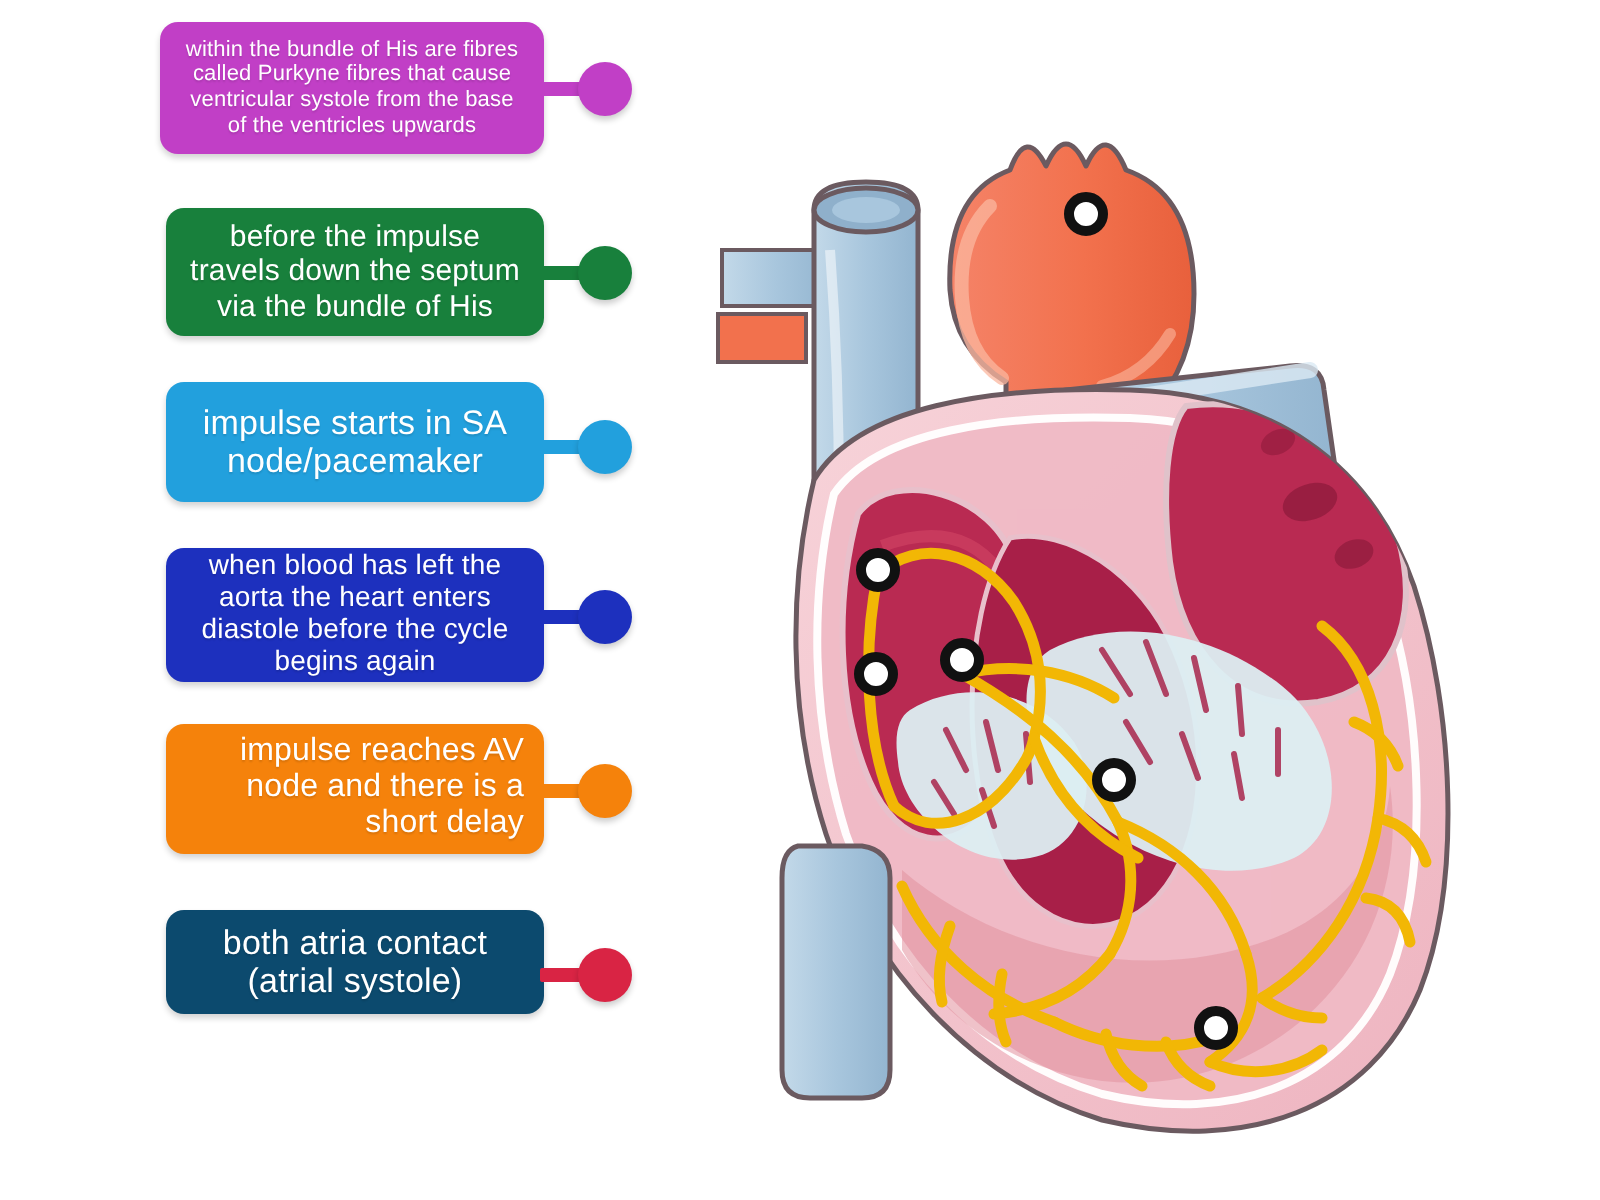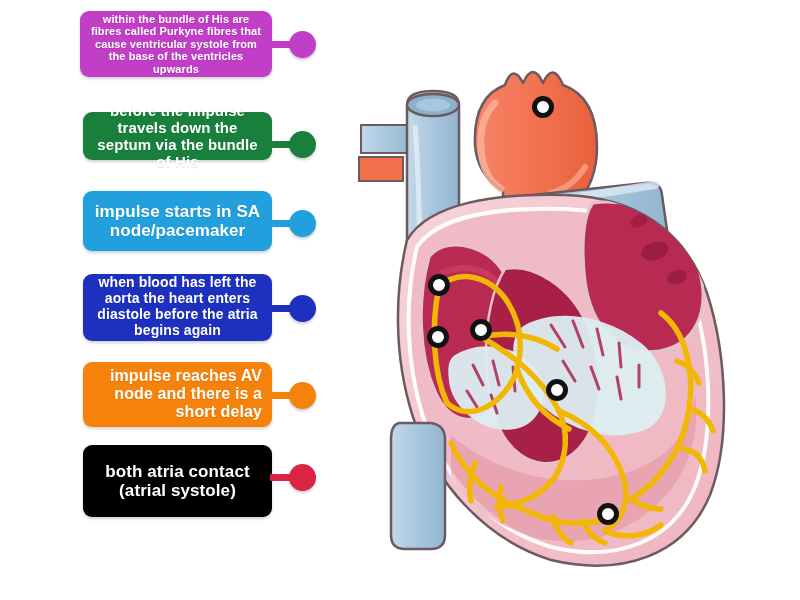--- a/index.html
+++ b/index.html
@@ -27,21 +27,21 @@
     position: absolute;
     display: flex;
     align-items: center;
     height: 0;
   }
   .label-card {
     position: relative;
     box-sizing: border-box;
     border-radius: 9px;
     color: #ffffff;
-    font-weight: bold;
+    font-weight: normal;
     text-align: center;
     display: flex;
     align-items: center;
     justify-content: center;
     padding: 4px 10px;
     line-height: 1.14;
     letter-spacing: .1px;
     box-shadow: 0 2px 3px rgba(0,0,0,.18);
     text-shadow: 0 1px 1px rgba(0,0,0,.12);
     user-select: none;
@@ -244,57 +244,57 @@
       <div class="label-row" style="left: 80px; top: 44px;">
         <div class="label-card" style="width: 192px; height: 66px; background: rgb(193, 63, 198); font-size: 11px;">
           <span>within the bundle of His are fibres called Purkyne fibres that cause ventricular systole from the base of the ventricles upwards</span>
           <div class="connector" style="left: 190px; top: 20px;">
             <div class="stem" style="background: rgb(193, 63, 198);"></div>
             <div class="knob" style="background: rgb(193, 63, 198);"></div>
           </div>
         </div>
       </div>
       <div class="label-row" style="left: 83px; top: 136px;">
-        <div class="label-card" style="width: 189px; height: 48px; background: rgb(24, 128, 60); font-size: 15px;">
+        <div class="label-card" style="width: 189px; height: 64px; background: rgb(24, 128, 60); font-size: 15px;">
           <span>before the impulse travels down the septum via the bundle of His</span>
           <div class="connector" style="left: 187px; top: 19px;">
             <div class="stem" style="background: rgb(24, 128, 60);"></div>
             <div class="knob" style="background: rgb(24, 128, 60);"></div>
           </div>
         </div>
       </div>
       <div class="label-row" style="left: 83px; top: 221px;">
         <div class="label-card" style="width: 189px; height: 60px; background: rgb(34, 160, 221); font-size: 17px;">
           <span>impulse starts in SA node/pacemaker</span>
           <div class="connector" style="left: 187px; top: 19px;">
             <div class="stem" style="background: rgb(34, 160, 221);"></div>
             <div class="knob" style="background: rgb(34, 160, 221);"></div>
           </div>
         </div>
       </div>
       <div class="label-row" style="left: 83px; top: 307px;">
         <div class="label-card" style="width: 189px; height: 67px; background: rgb(29, 48, 190); font-size: 14px;">
-          <span>when blood has left the aorta the heart enters diastole before the atria begins again</span>
+          <span>when blood has left the aorta the heart enters diastole before the cycle begins again</span>
           <div class="connector" style="left: 187px; top: 21px;">
             <div class="stem" style="background: rgb(29, 48, 190);"></div>
             <div class="knob" style="background: rgb(29, 48, 190);"></div>
           </div>
         </div>
       </div>
       <div class="label-row" style="left: 83px; top: 394px;">
         <div class="label-card" style="width: 189px; height: 65px; background: rgb(245, 130, 11); font-size: 16px; text-align: right;">
           <span>impulse reaches AV node and there is a short delay</span>
           <div class="connector" style="left: 187px; top: 20px;">
             <div class="stem" style="background: rgb(245, 130, 11);"></div>
             <div class="knob" style="background: rgb(245, 130, 11);"></div>
           </div>
         </div>
       </div>
       <div class="label-row" style="left: 83px; top: 481px;">
-        <div class="label-card" style="width: 189px; height: 72px; background: #000000; font-size: 17px;">
+        <div class="label-card" style="width: 189px; height: 52px; background: #0c4a6e; font-size: 17px;">
           <span>both atria contact (atrial systole)</span>
           <div class="connector" style="left: 187px; top: 19px;">
             <div class="stem" style="background: rgb(217, 36, 68);"></div>
             <div class="knob" style="background: rgb(217, 36, 68);"></div>
           </div>
         </div>
       </div>
     </div>
 
   <div id="markers-layer">

